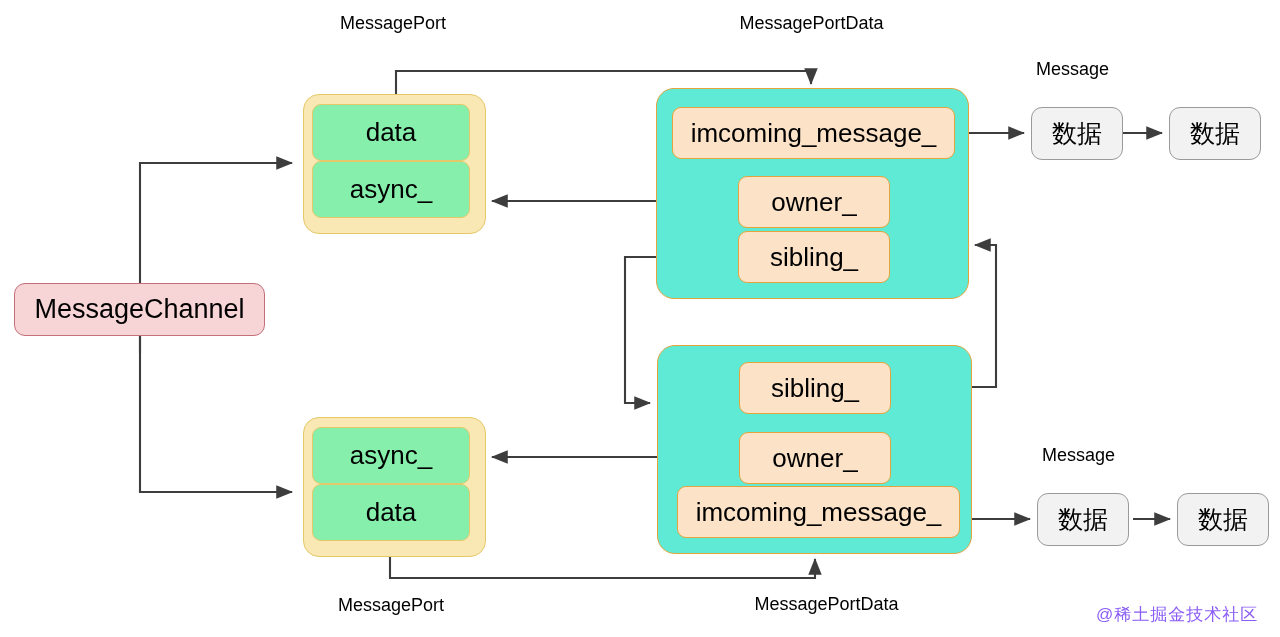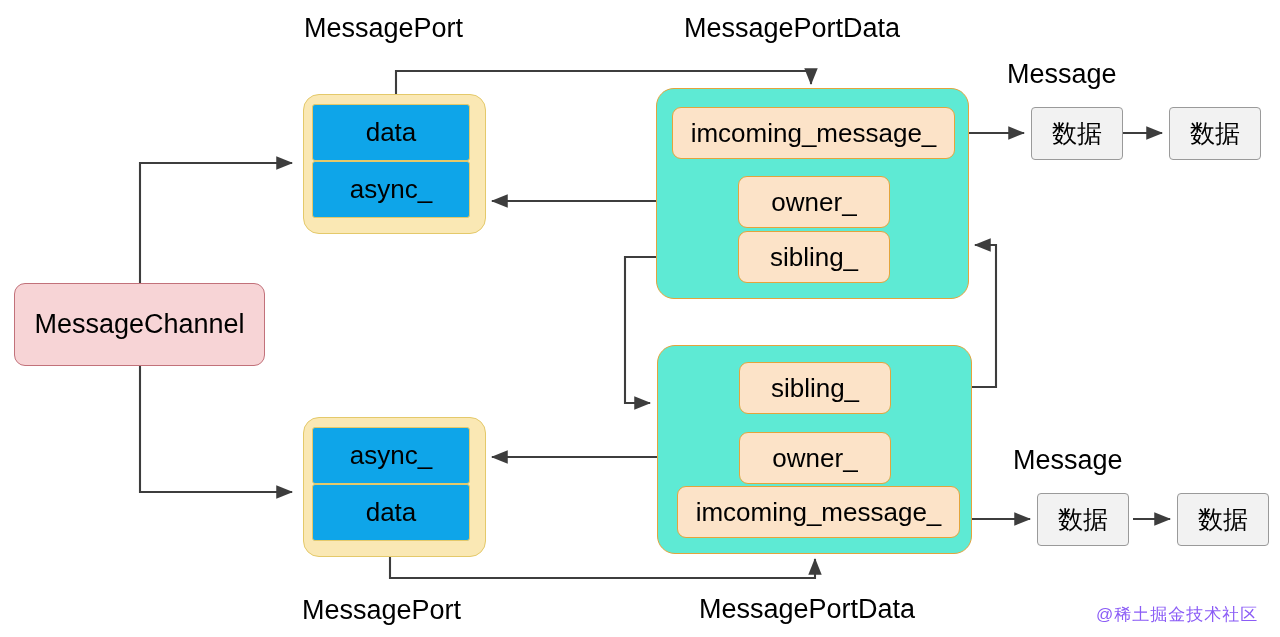--- a/index.html
+++ b/index.html
@@ -34,44 +34,45 @@
     align-items: center;
     justify-content: center;
     text-align: center;
     color: #000000;
     white-space: nowrap;
   }
 
   .label-text {
     position: absolute;
     color: #000000;
-    font-size: 27px;
+    font-size: 18px;
     line-height: 1.1;
     white-space: nowrap;
+    text-align: center;
   }
 
   
   .channel-box {
     background: #F7D4D6;
     border: 1.6px solid #C2717A;
     border-radius: 11px;
     font-size: 27px;
   }
 
   
   .port-outer {
     background: #FAE8B4;
     border: 1.4px solid #E4C96A;
     border-radius: 16px;
   }
   
   .port-field {
-    background: #0ea5e9;
+    background: #86efac;
     border: 1.4px solid #E4C96A;
-    border-radius: 3px;
+    border-radius: 9px;
     font-size: 26px;
   }
 
   
   .data-outer {
     background: #5eead4;
     border: 1.5px solid #E3A43C;
     border-radius: 18px;
   }
   
@@ -79,21 +80,21 @@
     background: #FCE3C8;
     border: 1.5px solid #E3A43C;
     border-radius: 9px;
     font-size: 26px;
   }
 
   
   .msg-box {
     background: #F2F2F2;
     border: 1.4px solid #9A9A9A;
-    border-radius: 4px;
+    border-radius: 11px;
     font-size: 25px;
   }
 
   .watermark {
     position: absolute;
     color: #8b5cf6;
     font-size: 17px;
     letter-spacing: 1px;
     white-space: nowrap;
   }
@@ -142,21 +143,21 @@
   <div class="label-text" style="left:684px; top:14px; width:255px;">MessagePortData</div>
 
   <div class="label-text" style="left:1007px; top:60px; width:131px;">Message</div>
 
   <div class="label-text" style="left:302px; top:596px; width:178px;">MessagePort</div>
 
   <div class="label-text" style="left:699px; top:595px; width:255px;">MessagePortData</div>
 
   <div class="label-text" style="left:1013px; top:446px; width:131px;">Message</div>
 
-  <div class="node channel-box" style="left:14px; top:283px; width:251px; height:83px;">
+  <div class="node channel-box" style="left:14px; top:283px; width:251px; height:53px;">
     <span>MessageChannel</span>
   </div>
 
   <div class="node port-outer" style="left:303px; top:94px; width:183px; height:140px; display:block;">
     <div class="node port-field" style="left:8px; top:9px; width:158px; height:57px;">
       <span>data</span>
     </div>
     <div class="node port-field" style="left:8px; top:66px; width:158px; height:57px;">
       <span>async_</span>
     </div>

